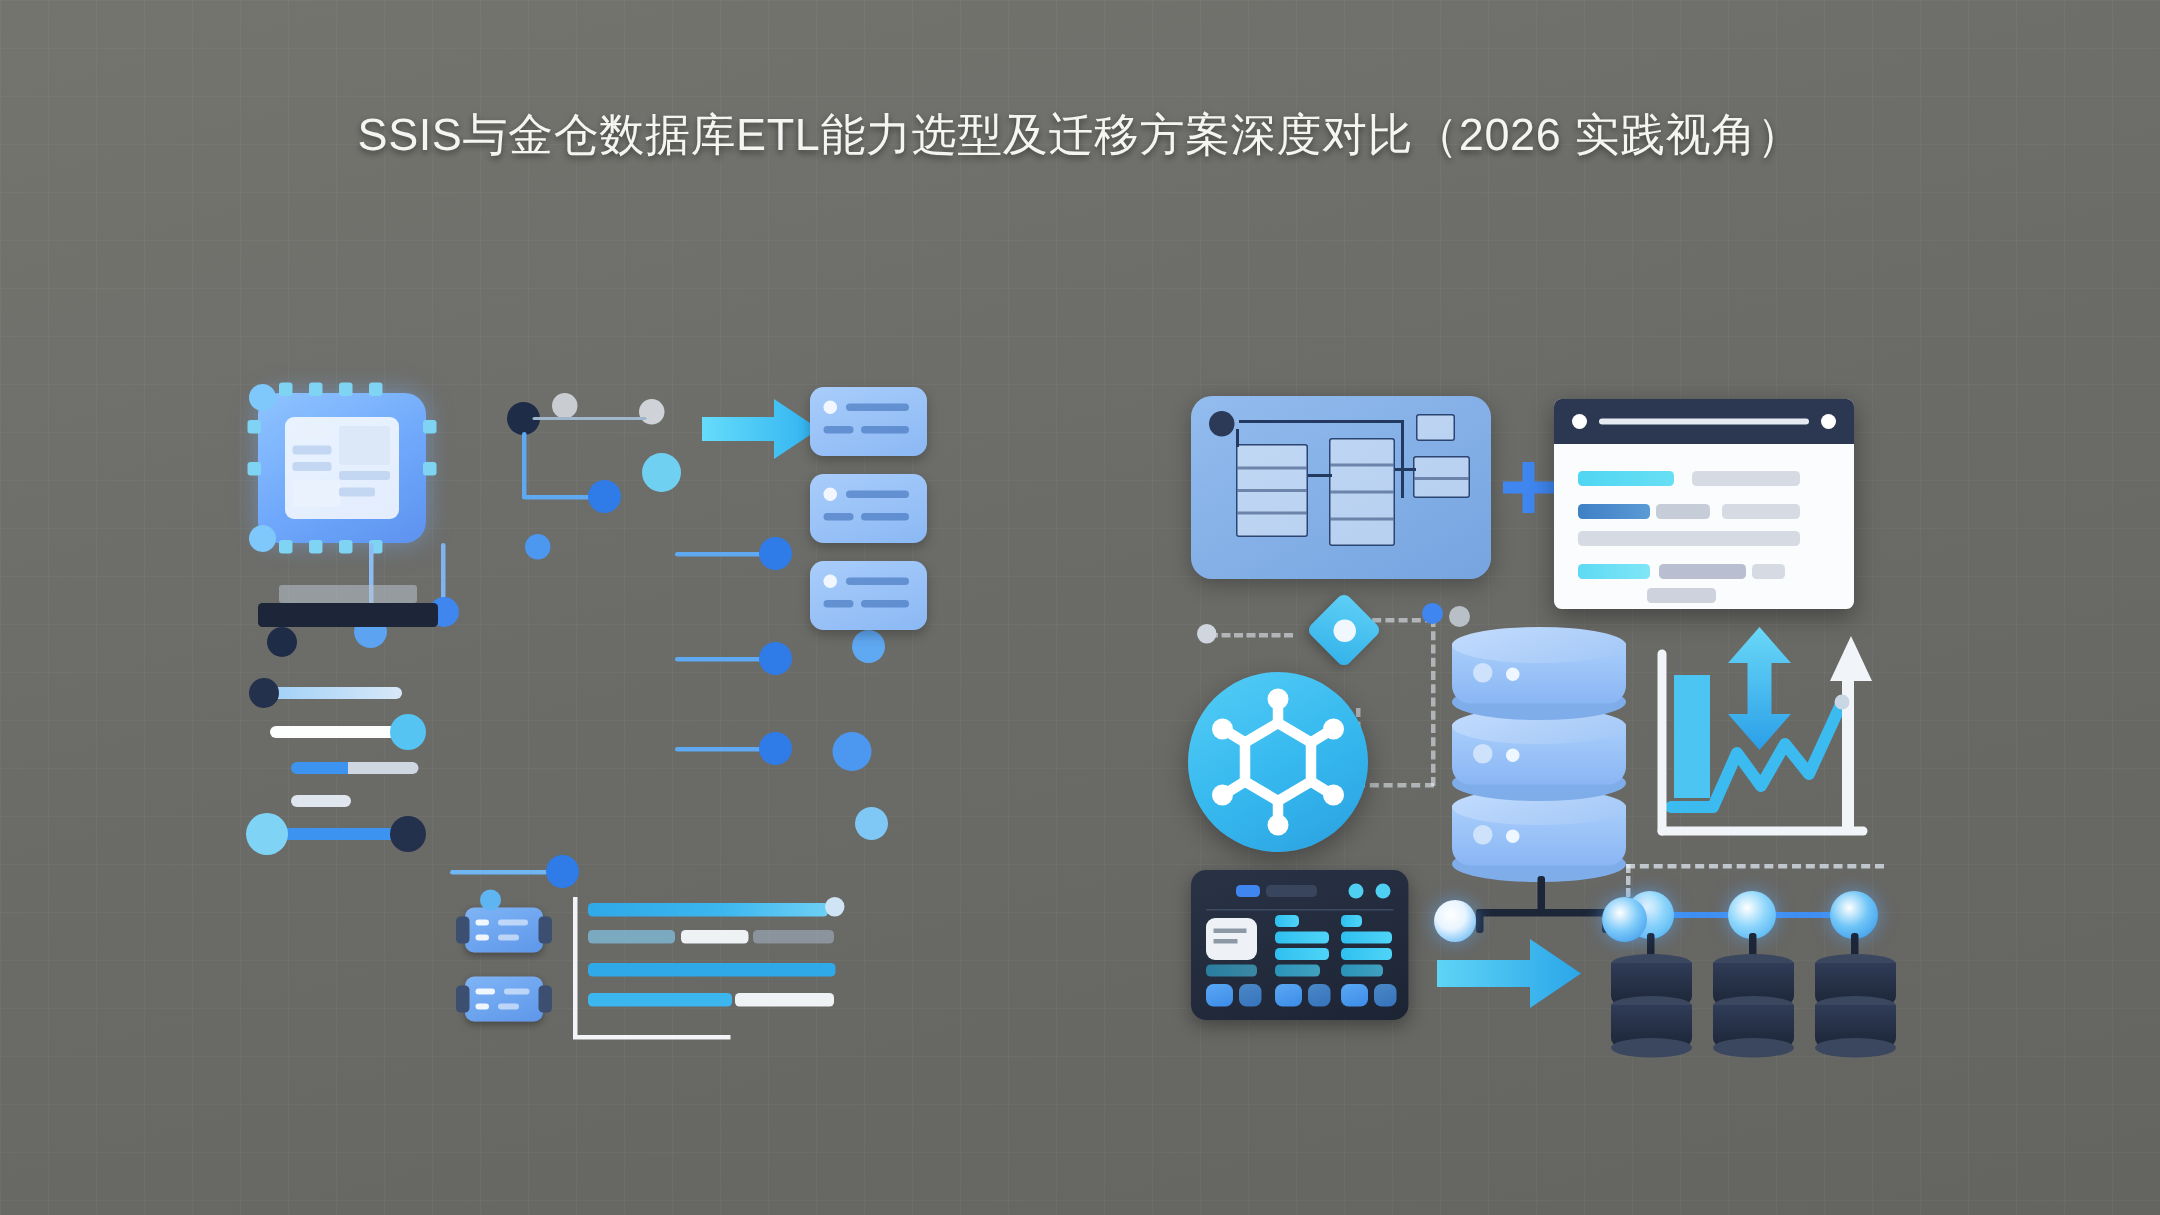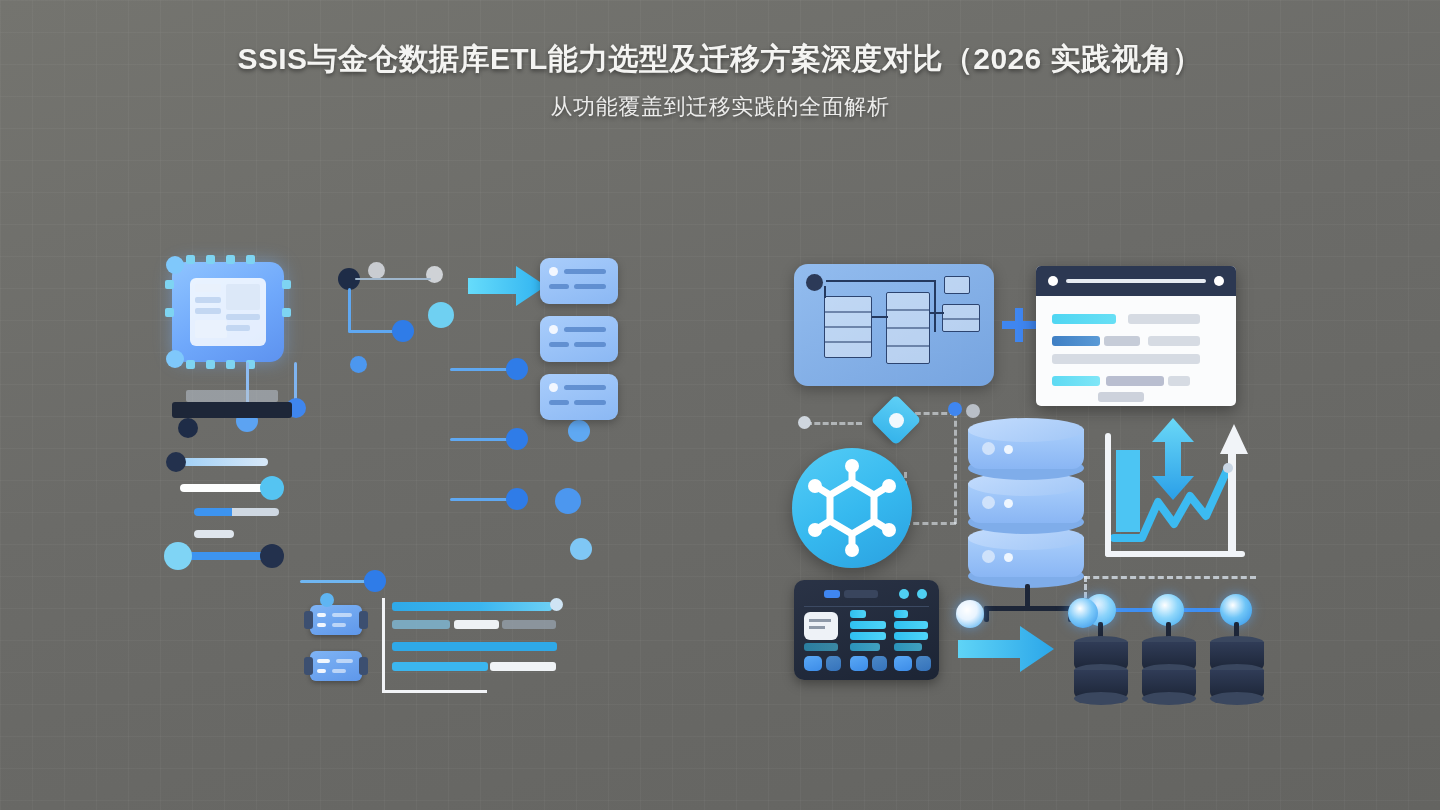--- a/index.html
+++ b/index.html
@@ -12,22 +12,22 @@
   #slide {
     position:relative; width:1440px; height:810px;
     background:
       repeating-linear-gradient(to right, rgba(255,255,255,0.035) 0 1px, transparent 1px 32px),
       repeating-linear-gradient(to bottom, rgba(255,255,255,0.035) 0 1px, transparent 1px 32px),
       linear-gradient(165deg,#74746f 0%,#6b6b68 45%,#646461 100%);
   }
   
   .header { position:absolute; top:0; left:0; width:1440px; text-align:center; }
   .title {
-    margin-top:40px;
-    font-size:30px; font-weight:bold; color:#f4f4f2;
+    margin-top:72px;
+    font-size:30px; font-weight:normal; color:#f4f4f2;
     letter-spacing:.4px; line-height:1.25;
     text-shadow:0 2px 4px rgba(0,0,0,.45);
     white-space:nowrap;
   }
   .subtitle {
     margin-top:14px;
     font-size:22px; font-weight:500; color:#ececeb;
     letter-spacing:.6px;
     text-shadow:0 2px 4px rgba(0,0,0,.4);
     white-space:nowrap;
@@ -193,21 +193,20 @@
   .dashln-h { position:absolute; height:0; border-top:3px dashed rgba(235,242,250,.55); }
   .dashln-v { position:absolute; width:0; border-left:3px dashed rgba(235,242,250,.55); }
 </style>
 </head>
 <body>
 
 <div id="slide">
 
   <div class="header">
     <div class="title">SSIS与金仓数据库ETL能力选型及迁移方案深度对比（2026 实践视角）</div>
-    <div class="subtitle">从功能覆盖到迁移实践的全面解析</div>
   </div>
 
   <div class="illus" id="illus-left">
 
     <div class="node" style="left:22px; top:12px;">
       <div style="position:relative; width:112px; height:100px;">
         <div class="chip-pin" style="left:14px;  top:-7px; width:9px;  height:9px;"></div>
         <div class="chip-pin" style="left:34px;  top:-7px; width:9px;  height:9px;"></div>
         <div class="chip-pin" style="left:54px;  top:-7px; width:9px;  height:9px;"></div>
         <div class="chip-pin" style="left:74px;  top:-7px; width:9px;  height:9px;"></div>

